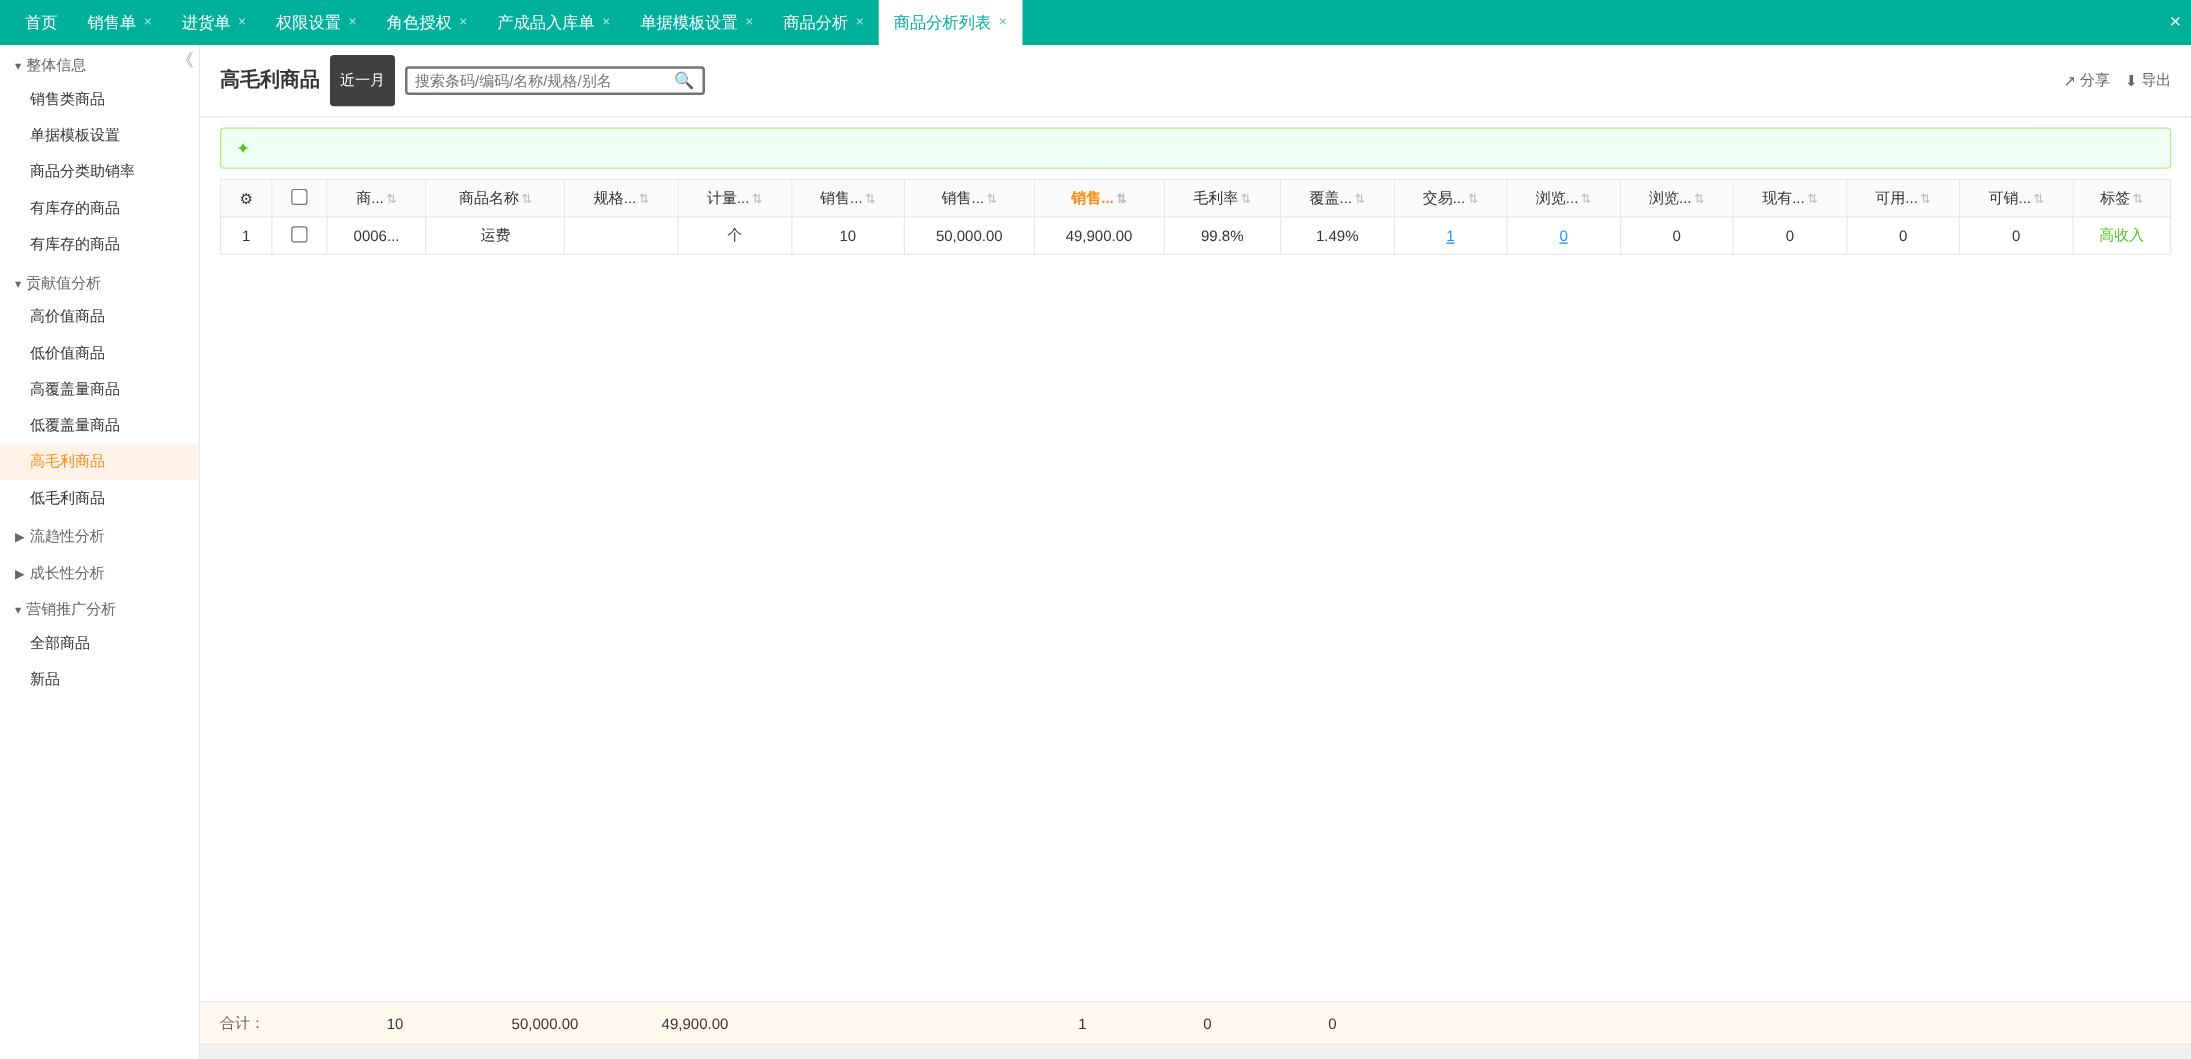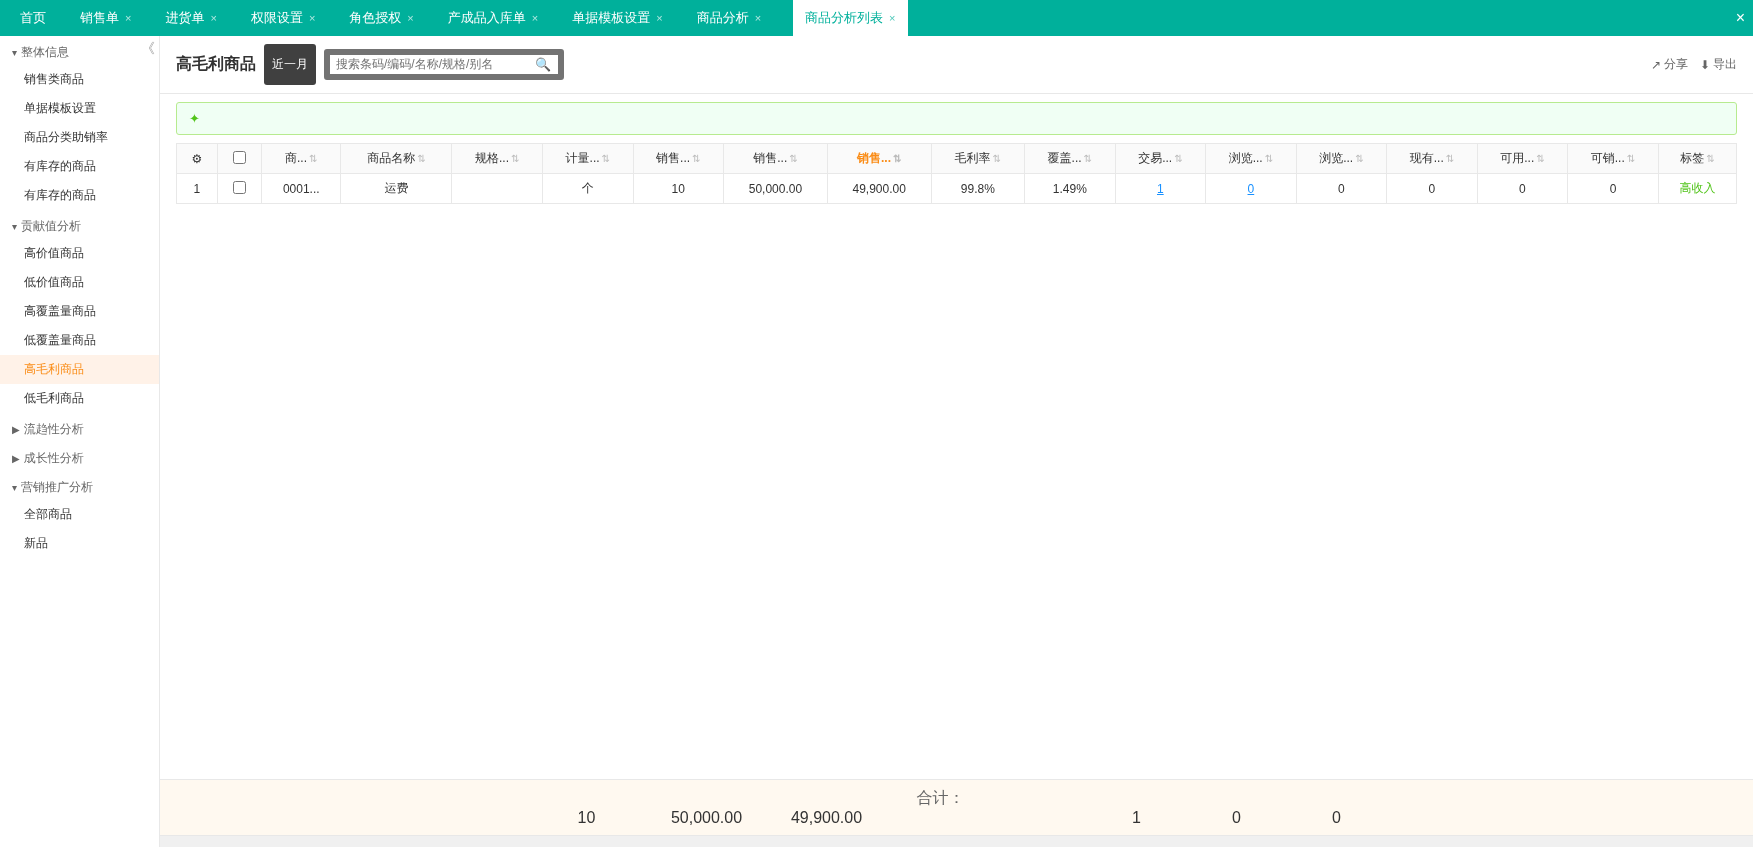--- a/index.html
+++ b/index.html
@@ -5,35 +5,35 @@
     * { box-sizing: border-box; margin: 0; padding: 0; }
     body { font-family: 'Microsoft YaHei', Arial, sans-serif; font-size: 12px; background: #f5f5f5; overflow: hidden; }
 
     
     .top-nav {
       background: #00b09b;
       display: flex;
       align-items: center;
       height: 36px;
       padding: 12px 8px;
-      gap: 10px;
+      gap: 0;
       position: relative;
     }
     .nav-item {
       color: #fff;
       padding: 0 12px;
       height: 36px;
       display: flex;
       align-items: center;
       cursor: pointer;
       font-size: 13px;
       white-space: nowrap;
       gap: 4px;
     }
-    .nav-item.active { background: #fff; color: #00b09b; border-radius: 0; margin-left: 10px; }
+    .nav-item.active { background: #fff; color: #00b09b; border-radius: 0; }
     .nav-item .close-x {
       font-size: 11px;
       opacity: 0.7;
       margin-left: 2px;
     }
     .nav-close-btn {
       position: absolute;
       right: 8px;
       color: #fff;
       font-size: 16px;
@@ -109,22 +109,22 @@
       background: #404040;
       color: #fff;
       border: none;
       border-radius: 3px;
       padding: 12px 8px;
       font-size: 12px;
       cursor: pointer;
     }
     .search-box {
       display: flex;
-      align-items: flex-start;
-      border: 6px solid #737373;
+      align-items: flex-end;
+      border: 2px solid #737373;
       border-radius: 3px;
       padding: 2px 6px;
       gap: 4px;
       flex: 1;
       max-width: 240px;
     }
     .search-box input {
       border: none;
       outline: none;
       font-size: 12px;
@@ -202,24 +202,23 @@
     .tag-high { color: #52c41a; font-weight: normal; }
     .tag-link { color: #1890ff; text-decoration: underline; cursor: pointer; }
 
     
     .table-footer {
       display: flex;
       align-items: center;
       padding: 8px 16px;
       background: #fff9f0;
       border-top: 1px solid #e8e8e8;
-      font-size: 16px;
+      font-size: 12px;
       color: #333;
       gap: 0;
-      flex-direction: column;
     }
     .footer-label { width: 80px; color: #666; }
     .footer-cells {
       display: flex;
       flex: 1;
       gap: 0;
     }
     .footer-cell {
       text-align: center;
       padding: 0 8px;
@@ -479,21 +478,21 @@
                   <span>标签</span>
                   <span class="sort-icon">⇅</span>
                 </div>
             </th>
           </tr>
         </thead>
         <tbody>
           <tr>
             <td>1</td>
             <td><input type="checkbox" style=""></td>
-            <td>0001...</td>
+            <td>0006...</td>
             <td>运费</td>
             <td></td>
             <td>个</td>
             <td>10</td>
             <td>50,000.00</td>
             <td>49,900.00</td>
             <td>99.8%</td>
             <td>1.49%</td>
             <td><span class="tag-link">1</span></td>
             <td><span class="tag-link">0</span></td>

